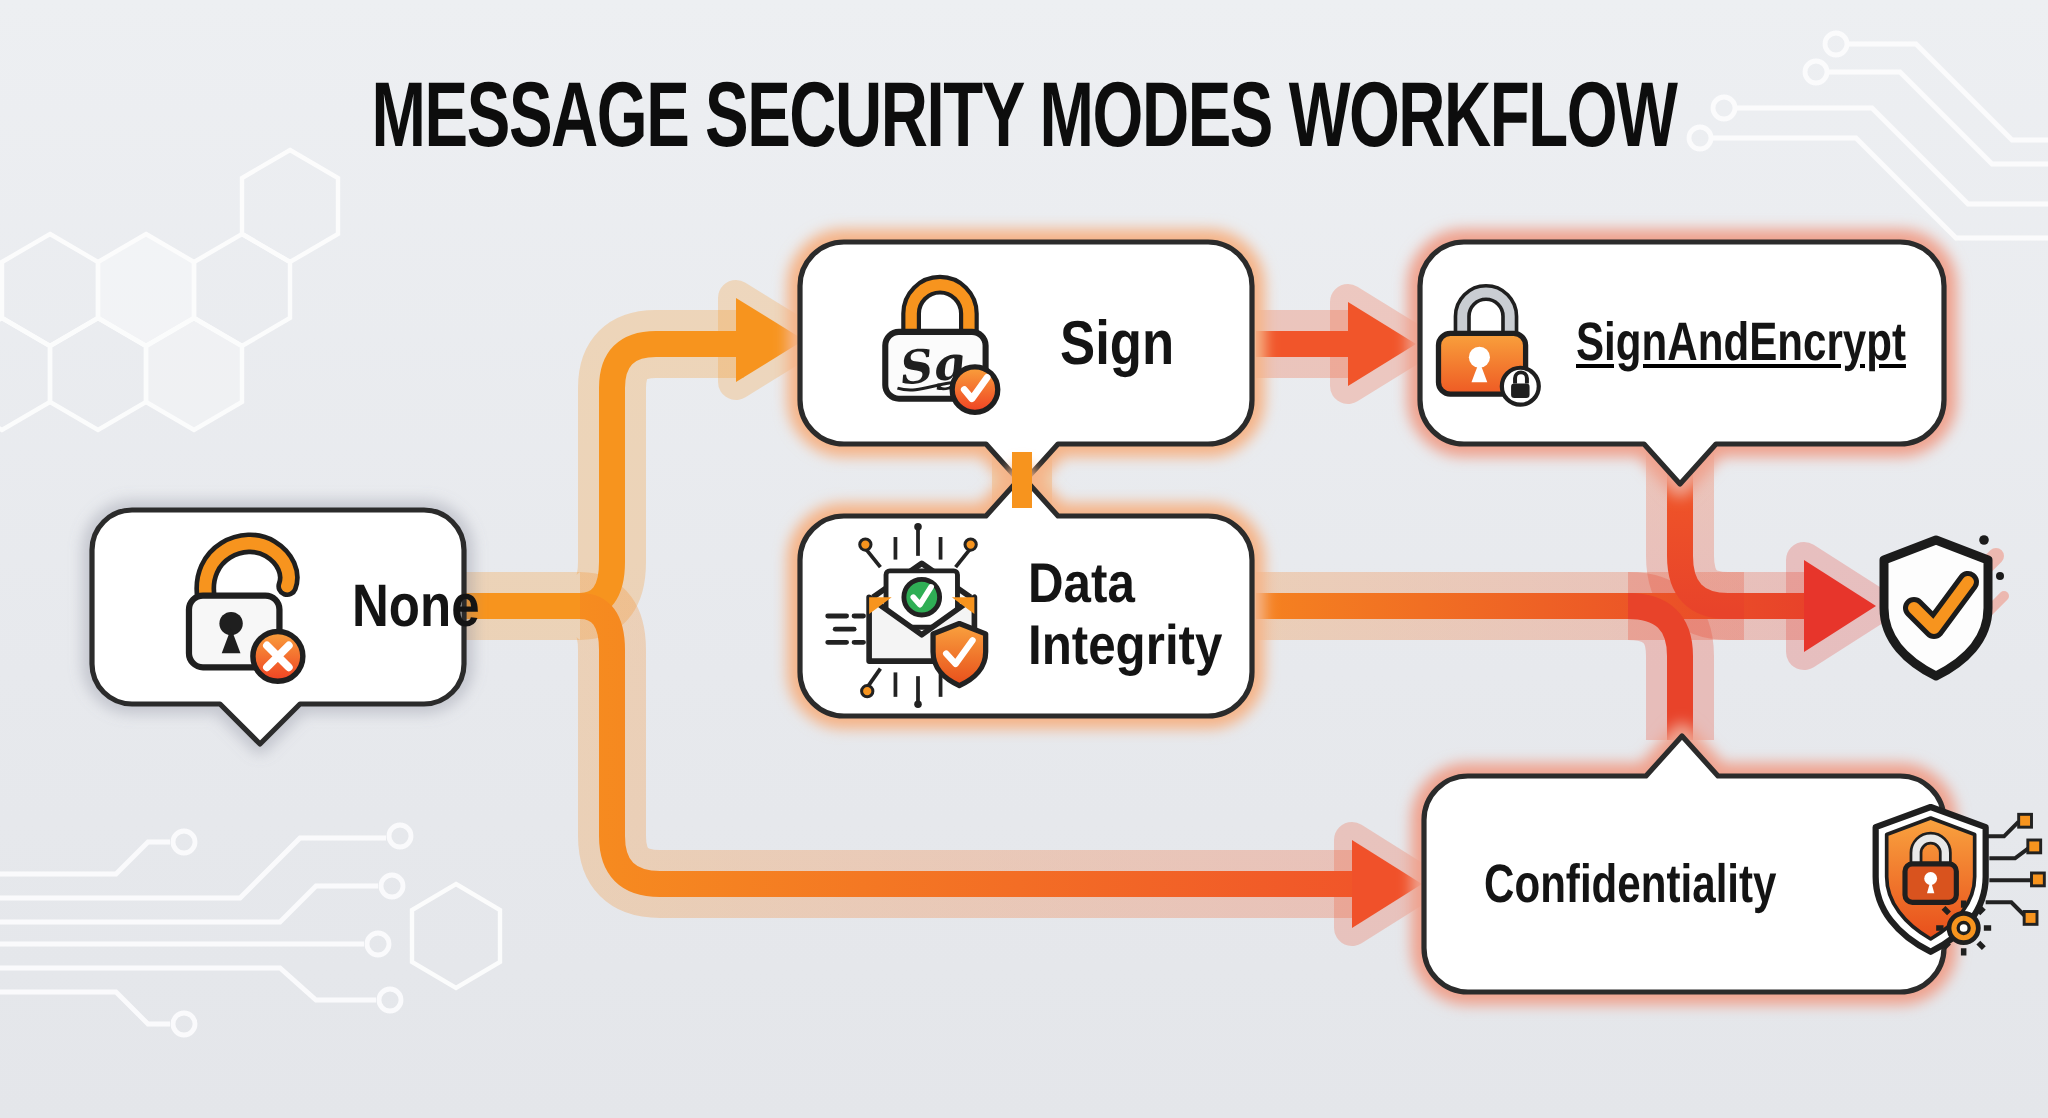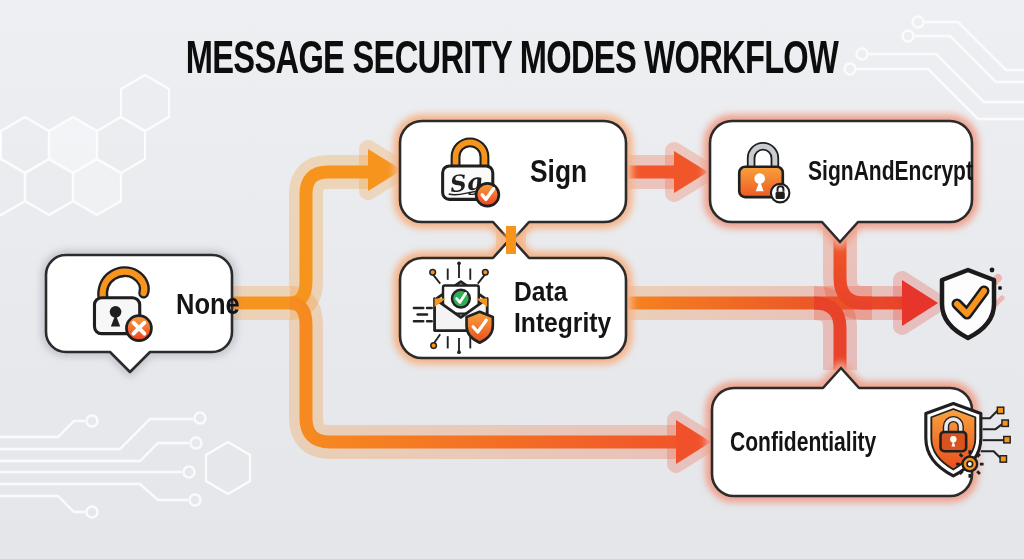--- a/index.html
+++ b/index.html
@@ -11,25 +11,25 @@
          font-size:46px;font-weight:bold;letter-spacing:-1px;color:#0d0d0d;
          transform:scaleX(0.71);line-height:1;}
   .node{position:absolute;display:flex;align-items:center;}
   .node .label{font-weight:bold;color:#141414;}
   .cond{transform:scaleX(0.85);transform-origin:left center;white-space:nowrap;}
   .cond80{transform:scaleX(0.78);transform-origin:left center;white-space:nowrap;}
   .n-none{left:46px;top:255px;width:186px;height:97px;padding-left:36px;gap:16px;box-sizing:border-box;}
   .n-none .label{font-size:30px;}
   .n-sign{left:400px;top:121px;width:226px;height:101px;padding-left:32px;gap:22px;box-sizing:border-box;}
   .n-sign .label{font-size:31px;}
-  .n-sae{left:710px;top:121px;width:284px;height:101px;padding-left:20px;gap:12px;box-sizing:border-box;}
+  .n-sae{left:710px;top:121px;width:284px;height:101px;gap:12px;box-sizing:border-box;text-decoration:underline;}
   .n-sae .label{font-size:27px;}
   .n-di{left:400px;top:258px;width:262px;height:100px;padding-left:12px;gap:8px;box-sizing:border-box;}
   .n-di .label{font-size:28px;line-height:1.1;width:108px;transform:scaleX(0.88);transform-origin:left center;}
-  .n-conf{left:712px;top:388px;width:260px;height:108px;padding-left:18px;gap:4px;box-sizing:border-box;}
+  .n-conf{left:712px;top:388px;width:260px;height:108px;padding-left:30px;gap:4px;box-sizing:border-box;}
   .n-conf .label{font-size:27px;}
   .icon{flex:0 0 auto;}
 </style>
 </head>
 <body>
 
 <div class="stage">
 
   <svg class="layer" width="1024" height="559" viewBox="0 0 1024 559">
     <g stroke="#ffffff" stroke-width="2.2" fill="none" opacity="0.85">

